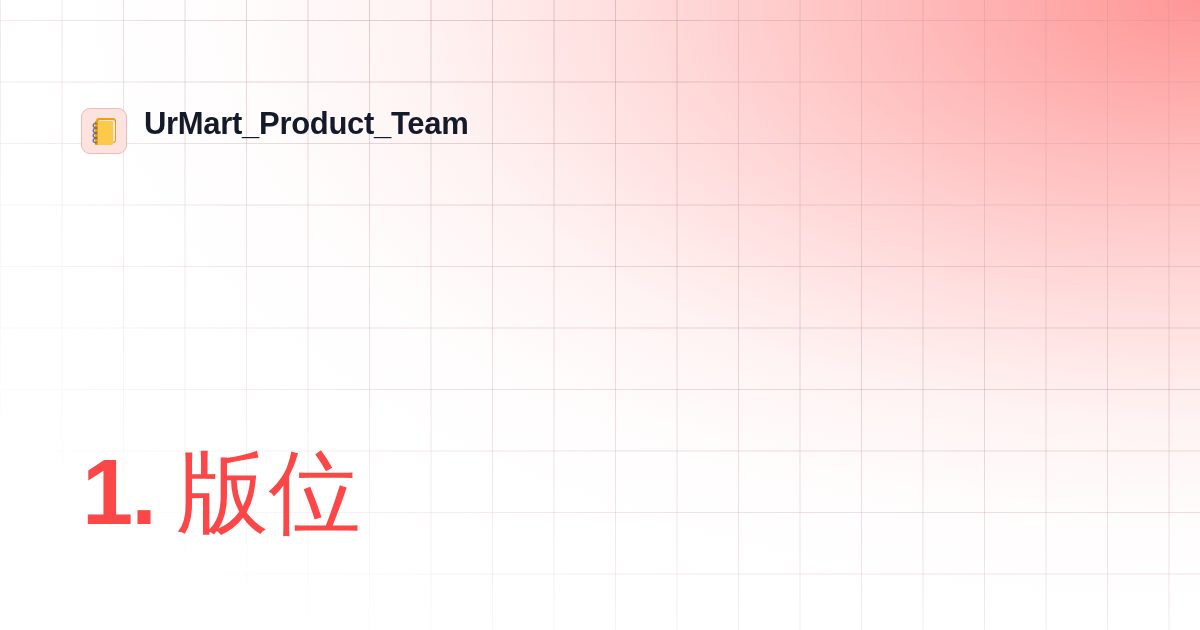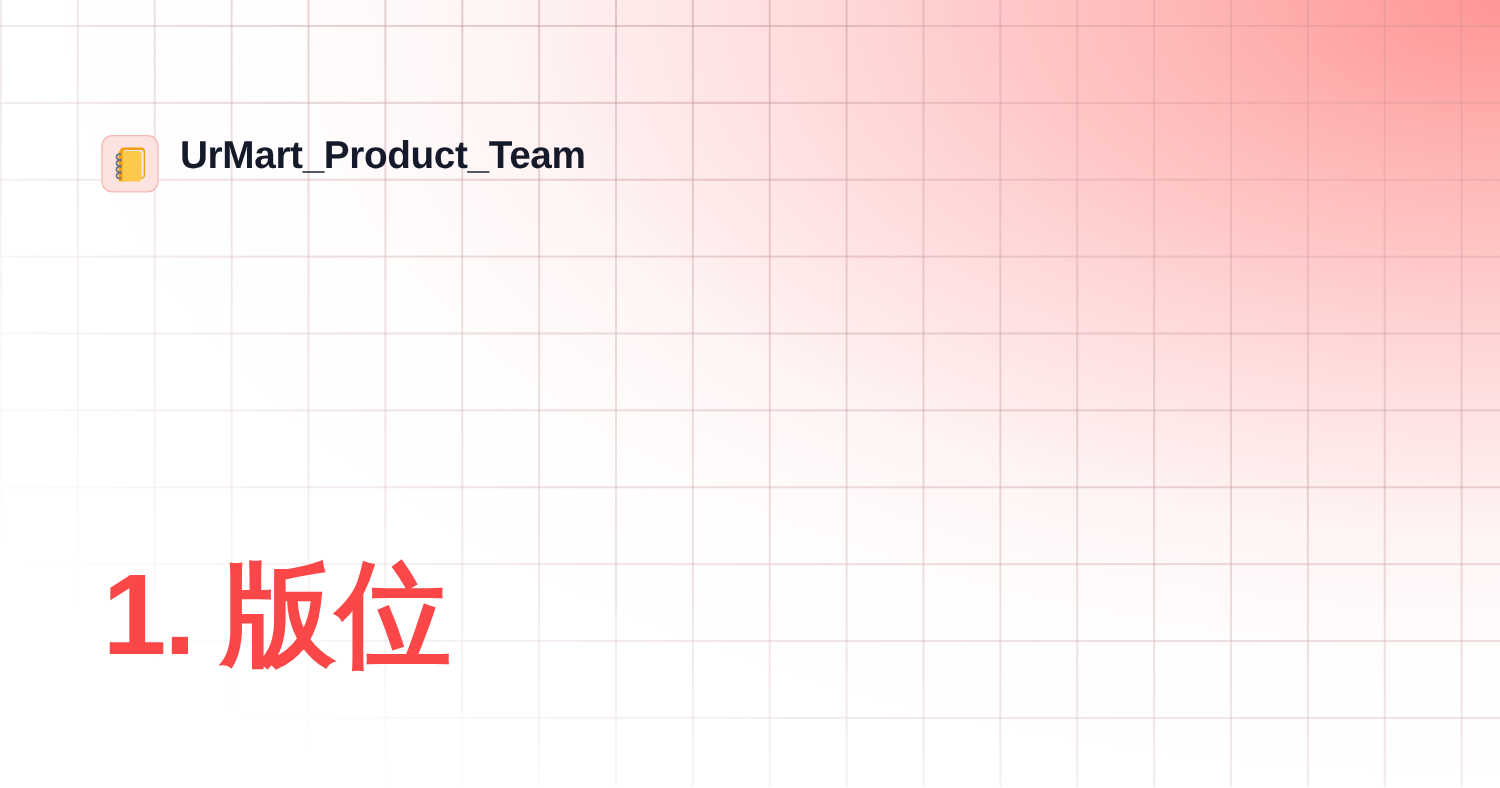--- a/index.html
+++ b/index.html
@@ -92,21 +92,21 @@
       display: flex;
       align-items: baseline;
       gap: 22px;
     }
     .page-title .num {
       font-weight: 700;
       letter-spacing: -2px;
     }
     .page-title .label {
       font-family: "DejaVu Sans", sans-serif;
-      font-weight: 700;
+      font-weight: 400;
     }
   </style>
 </head>
 <body>
 
 <div class="canvas">
   <div class="bg-glow"></div>
   <div class="bg-grid-top"></div>
   <div class="bg-grid"></div>
 

